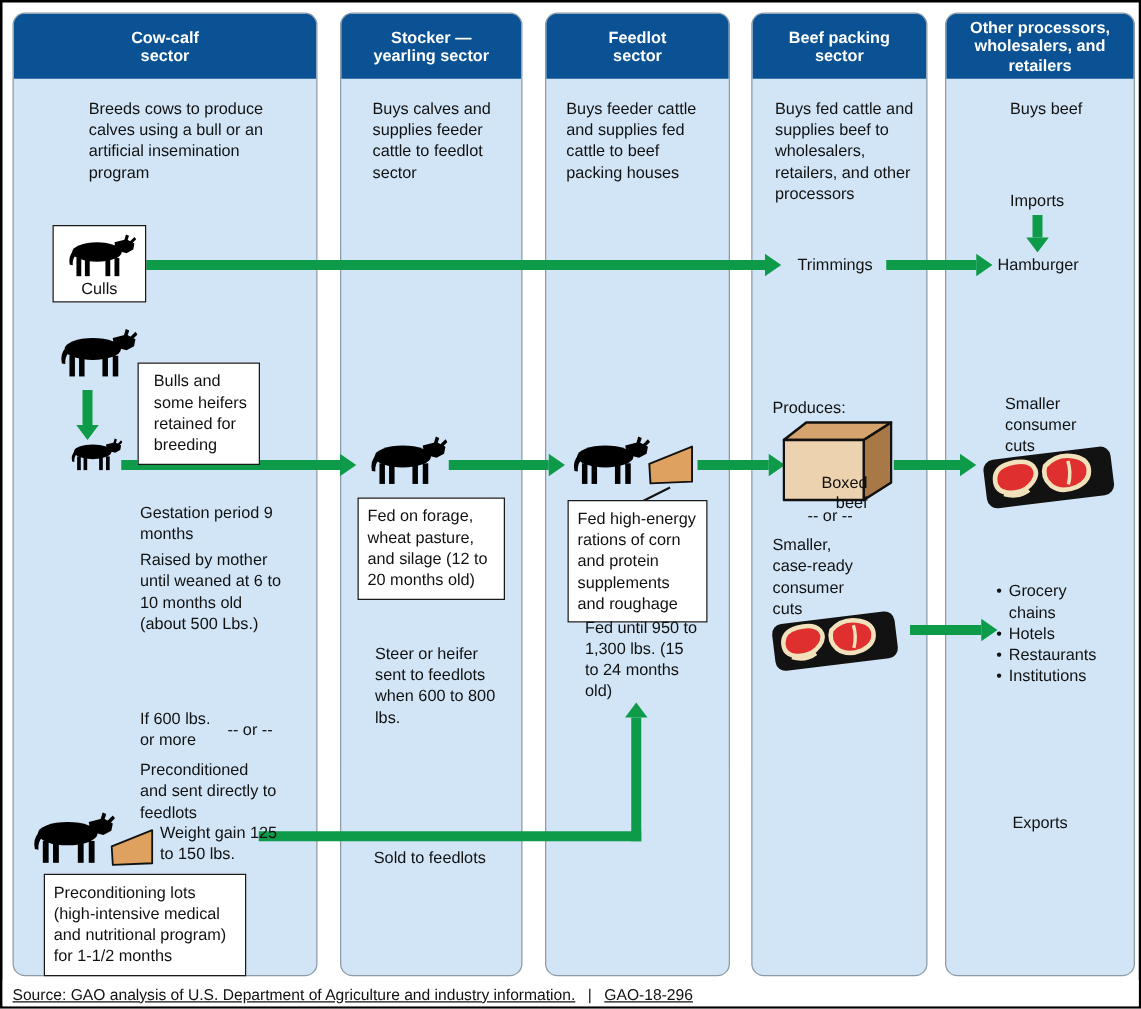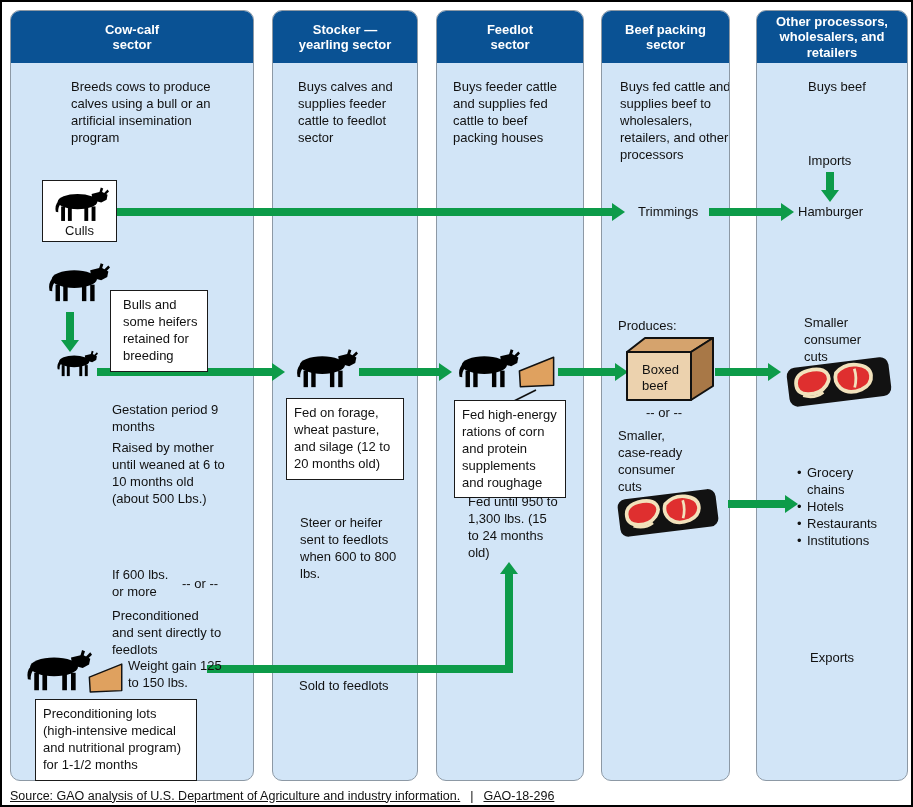--- a/index.html
+++ b/index.html
@@ -92,21 +92,21 @@
     <div class="col-desc" style="left:60px;width:142px;">Breeds cows to produce calves using a bull or an artificial insemination program</div>
   </div>
 
   <div class="column" style="left:434px;width:148px;">
     <div class="col-header">
       <span style="width:62px;">Feedlot sector</span>
     </div>
     <div class="col-desc" style="left:16px;width:118px;">Buys feeder cattle and supplies fed cattle to beef packing houses</div>
   </div>
 
-  <div class="column" style="left:599px;width:129px;">
+  <div class="column" style="left:599px;width:141px;">
     <div class="col-header">
       <span style="width:92px;">Beef packing sector</span>
     </div>
     <div class="col-desc" style="left:18px;width:114px;">Buys fed cattle and supplies beef to wholesalers, retailers, and other processors</div>
   </div>
 
   <div class="column" style="left:754px;width:152px;">
     <div class="col-header">
       <span style="width:128px;">Other processors, wholesalers, and retailers</span>
     </div>
@@ -172,21 +172,21 @@
     <line x1="4" y1="15" x2="26" y2="4" stroke="#111" stroke-width="1.6"></line>
   </svg>
   <div class="note-box" style="left:452px;top:398px;width:112px;">Fed high-energy rations of corn and protein supplements and roughage</div>
   <div class="txt" style="left:466px;top:492px;width:90px;">Fed until 950 to 1,300 lbs. (15 to 24 months old)</div>
 
   <div class="txt" style="left:636px;top:202px;">Trimmings</div>
   <div class="txt" style="left:616px;top:316px;">Produces:</div>
   <svg class="icon" style="left:624px;top:334px;width:88px;height:66px;">
       <use href="#boxedbeef"></use>
     </svg>
-  <div class="boxed-beef-label" style="left:640px;top:360px;">Boxed beef</div>
+  <div class="boxed-beef-label" style="left:640px;top:376px;text-align:right;">Boxed beef</div>
   <div class="txt" style="left:644px;top:403px;">-- or --</div>
   <div class="txt" style="left:616px;top:426px;width:82px;">Smaller, case-ready consumer cuts</div>
   <svg class="icon" style="left:608px;top:484px;width:116px;height:52px;">
       <use href="#steaks"></use>
     </svg>
 
   <div class="txt" style="left:806px;top:151px;">Imports</div>
   <div class="txt" style="left:796px;top:202px;">Hamburger</div>
   <div class="txt" style="left:802px;top:313px;width:70px;">Smaller consumer cuts</div>
   <svg class="icon" style="left:781px;top:352px;width:112px;height:54px;">

